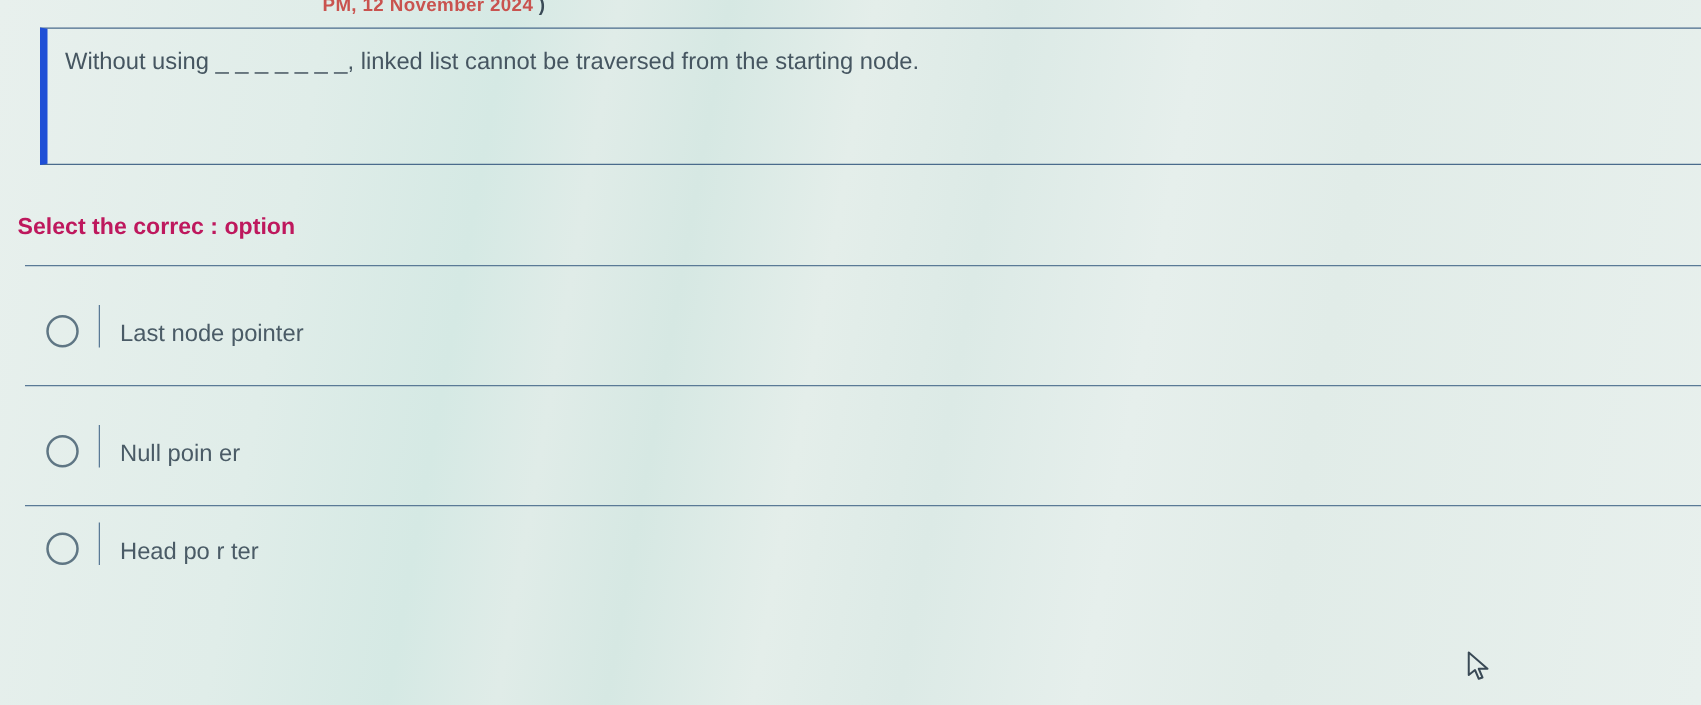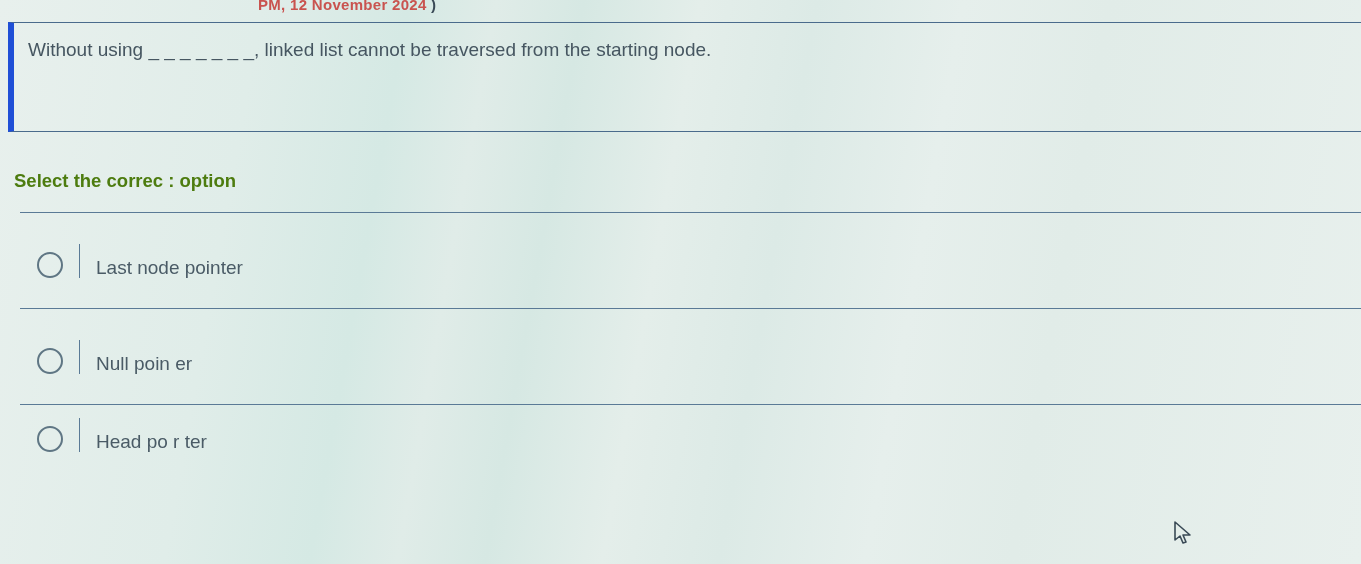--- a/index.html
+++ b/index.html
@@ -19,36 +19,36 @@
     left: 258px;
     font-size: 15px;
     font-weight: 700;
     letter-spacing: .3px;
   }
   .date-fragment .d1 { color: #c9534f; }
   .date-fragment .d2 { color: #3a4a56; }
   .question-box {
     position: absolute;
     top: 22px;
-    left: 8px;
+    left: 32px;
     right: 0;
     height: 110px;
     border-top: 1px solid #4a6b8c;
     border-bottom: 1px solid #4a6b8c;
     border-left: 6px solid #1f4fd6;
     padding: 16px 35px 0 14px;
     color: #465661;
     font-size: 19px;
   }
   .prompt {
     position: absolute;
     top: 170px;
     left: 14px;
     font-weight: 700;
-    color: #4d7c0f;
+    color: #be185d;
     font-size: 18.5px;
   }
   .options {
     position: absolute;
     top: 212px;
     left: 20px;
     right: 0;
     border-top: 1px solid #5a7a96;
   }
   .option-row {

